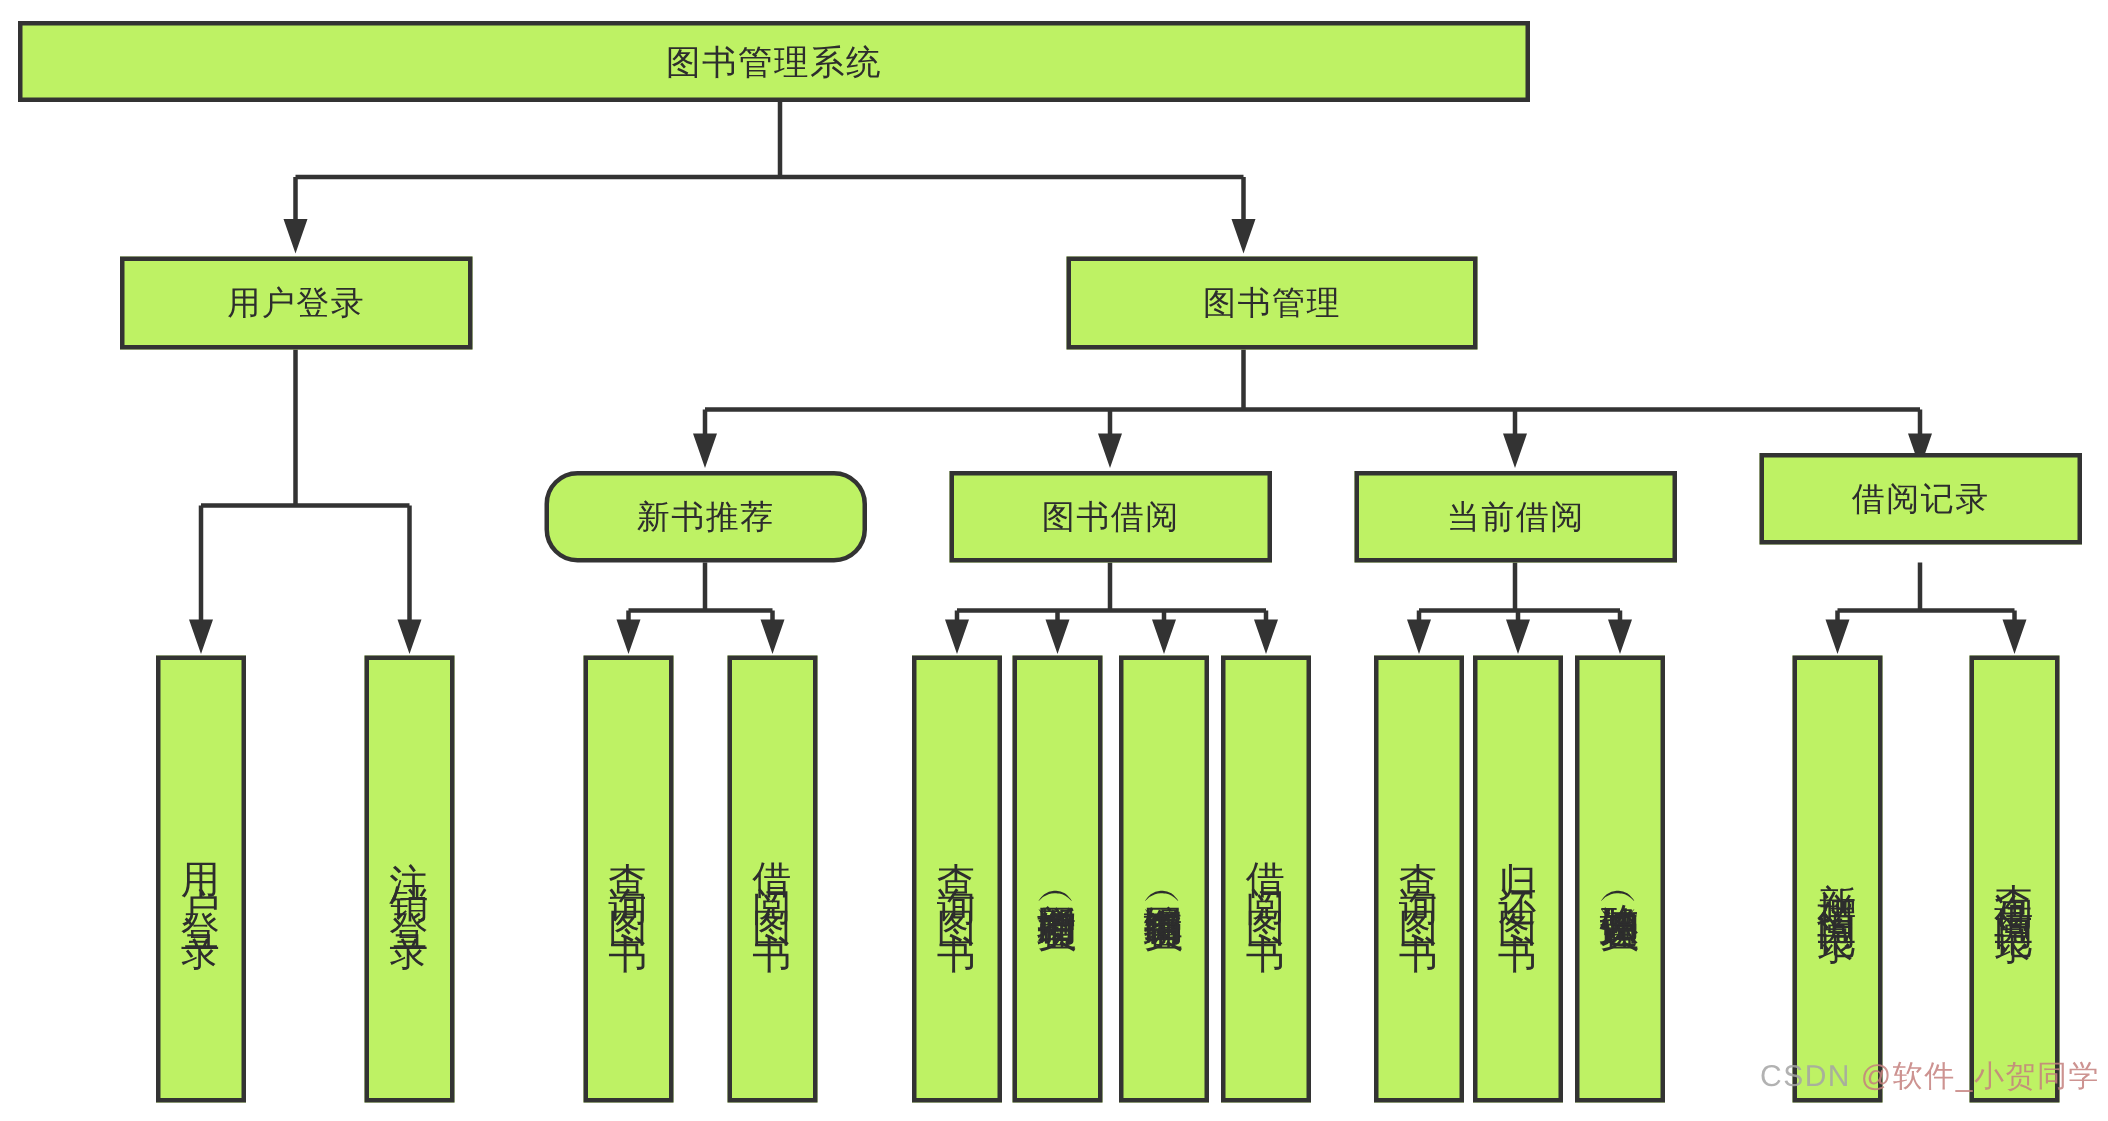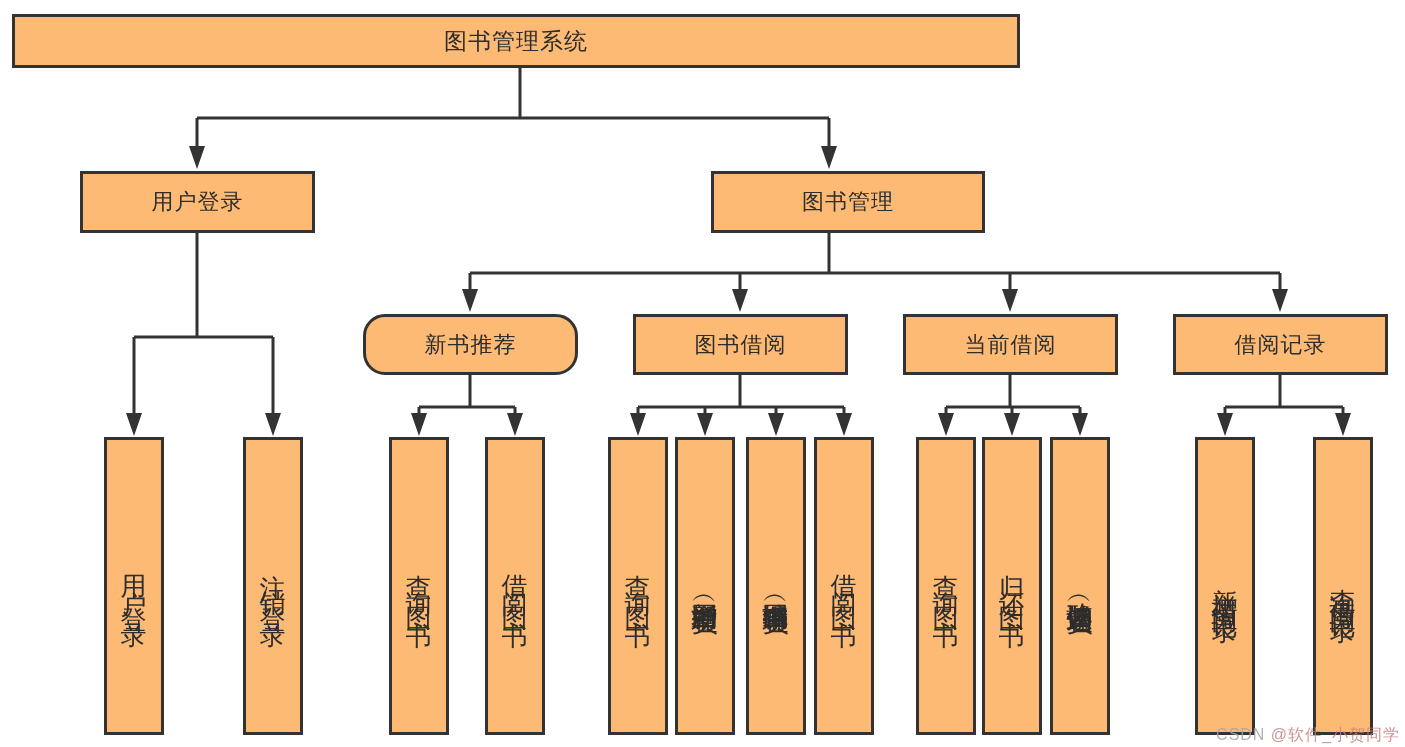--- a/index.html
+++ b/index.html
@@ -18,36 +18,36 @@
   .wires {
     position: absolute;
     left: 0;
     top: 0;
     pointer-events: none;
   }
   .node {
     position: absolute;
     box-sizing: border-box;
     border: 3px solid #333333;
-    background: #fdba74;
+    background: #bef264;
     display: flex;
     align-items: center;
     justify-content: center;
     color: #2d2d2d;
     font-size: 22px;
     text-align: center;
     letter-spacing: 1px;
   }
   .root  { left: 12px;   top: 14px;  width: 1008px; height: 54px; font-size: 23px; }
   .lv2a  { left: 80px;   top: 171px; width: 235px;  height: 62px; }
   .lv2b  { left: 711px;  top: 171px; width: 274px;  height: 62px; }
   .lv3a  { left: 363px;  top: 314px; width: 215px;  height: 61px; border-radius: 22px; }
   .lv3b  { left: 633px;  top: 314px; width: 215px;  height: 61px; }
   .lv3c  { left: 903px;  top: 314px; width: 215px;  height: 61px; }
-  .lv3d  { left: 1173px; top: 314px; width: 215px;  height: 61px; }
+  .lv3d  { left: 1173px; top: 302px; width: 215px;  height: 61px; }
   .leaf {
     top: 437px;
     width: 60px;
     height: 298px;
     writing-mode: vertical-rl;
     text-orientation: mixed;
     font-size: 26px;
     line-height: 1;
   }
   .ls-wide  { letter-spacing: 16px; }
@@ -62,22 +62,22 @@
   .p7  { left: 746px;  }
   .p8  { left: 814px;  }
   .p9  { left: 916px;  }
   .p10 { left: 982px;  }
   .p11 { left: 1050px; }
   .p12 { left: 1195px; }
   .p13 { left: 1313px; }
   .watermark {
     position: absolute;
     right: 5px;
-    bottom: 1px;
-    font-size: 16px;
+    bottom: 16px;
+    font-size: 20px;
     letter-spacing: 1px;
     white-space: nowrap;
     opacity: 0.85;
   }
   .wm-gray { color: #a5a5a5; }
   .wm-red  { color: #c5817e; }
 </style>
 </head>
 <body>
 

